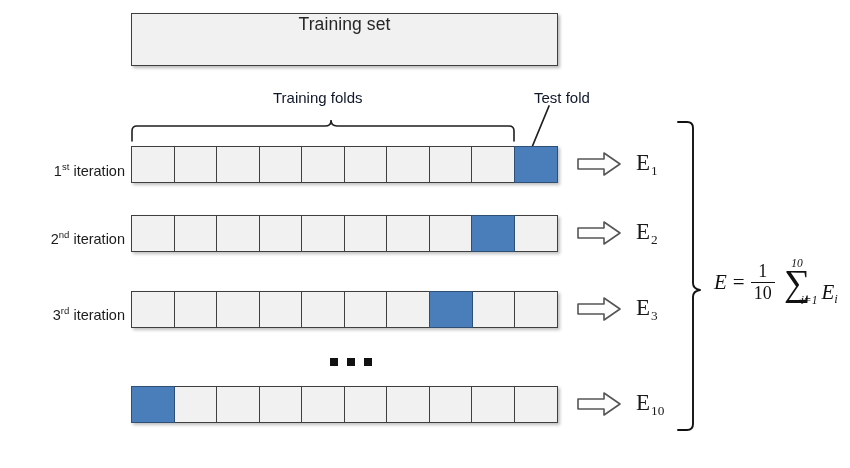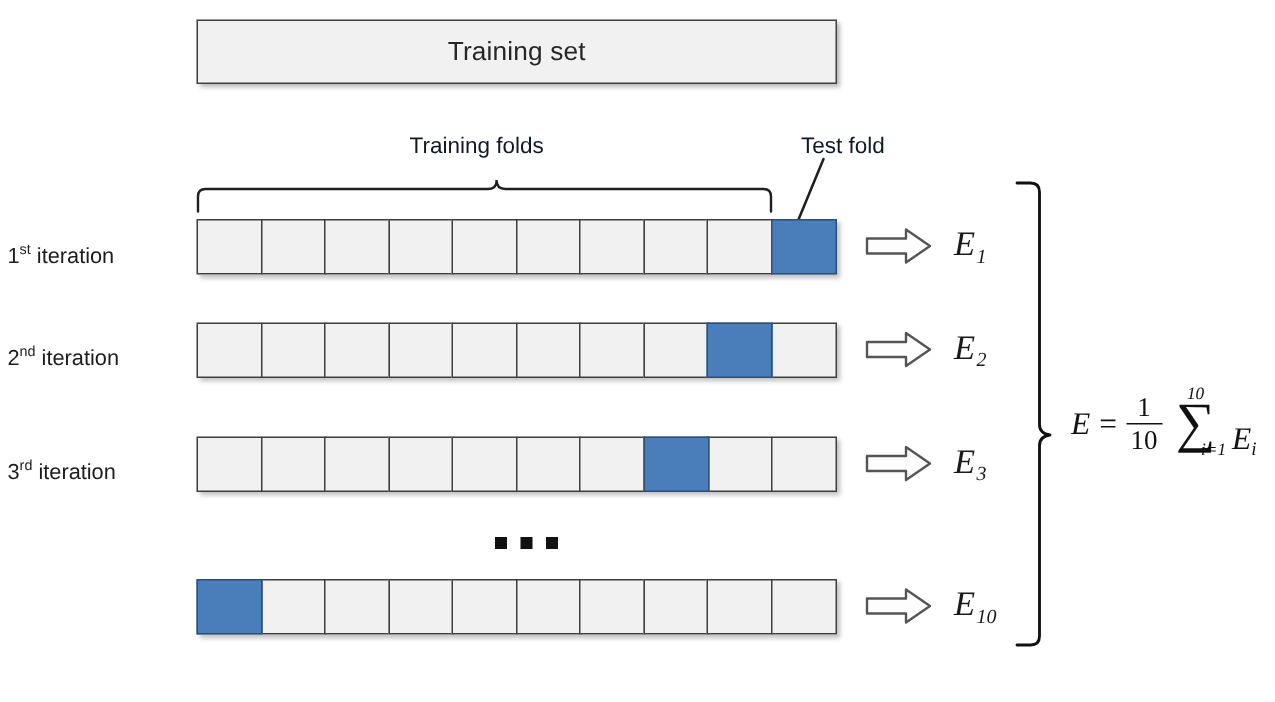--- a/index.html
+++ b/index.html
@@ -19,26 +19,26 @@
     position: absolute;
     inset: 0;
   }
 
   
   .training-set-bar {
     position: absolute;
     left: 131px;
     top: 13px;
     width: 427px;
-    height: 43px;
+    height: 53px;
     background: #f1f1f1;
     border: 1.6px solid #3f3f3f;
     box-shadow: 2px 2px 3px rgba(0,0,0,0.28);
     display: flex;
-    align-items: center;
+    align-items: flex-start;
     justify-content: center;
     box-sizing: border-box;
   }
   .training-set-bar .label {
     font-size: 17.5px;
     color: #262626;
     letter-spacing: .1px;
   }
 
   
@@ -82,21 +82,21 @@
     border-color: #2f4f74;
     position: relative;
     z-index: 2;
   }
 
   
   .iter-label {
     position: absolute;
     right: 725px;           
     width: 120px;
-    text-align: left;
+    text-align: right;
     font-size: 14.5px;
     color: #1c1c1c;
     white-space: nowrap;
   }
   .iter-label sup {
     font-size: 0.66em;
     vertical-align: super;
     line-height: 0;
   }
 
@@ -104,21 +104,20 @@
   .arrow {
     position: absolute;
     left: 576px;
     width: 46px;
     height: 26px;
   }
   .e-label {
     position: absolute;
     left: 636px;
     font-family: "Liberation Serif", serif;
-    font-style: italic;
     font-size: 23px;
     color: #1a1a1a;
     white-space: nowrap;
   }
   .e-label sub {
     font-size: 0.58em;
     vertical-align: baseline;
     position: relative;
     top: 5px;
     left: 1px;

